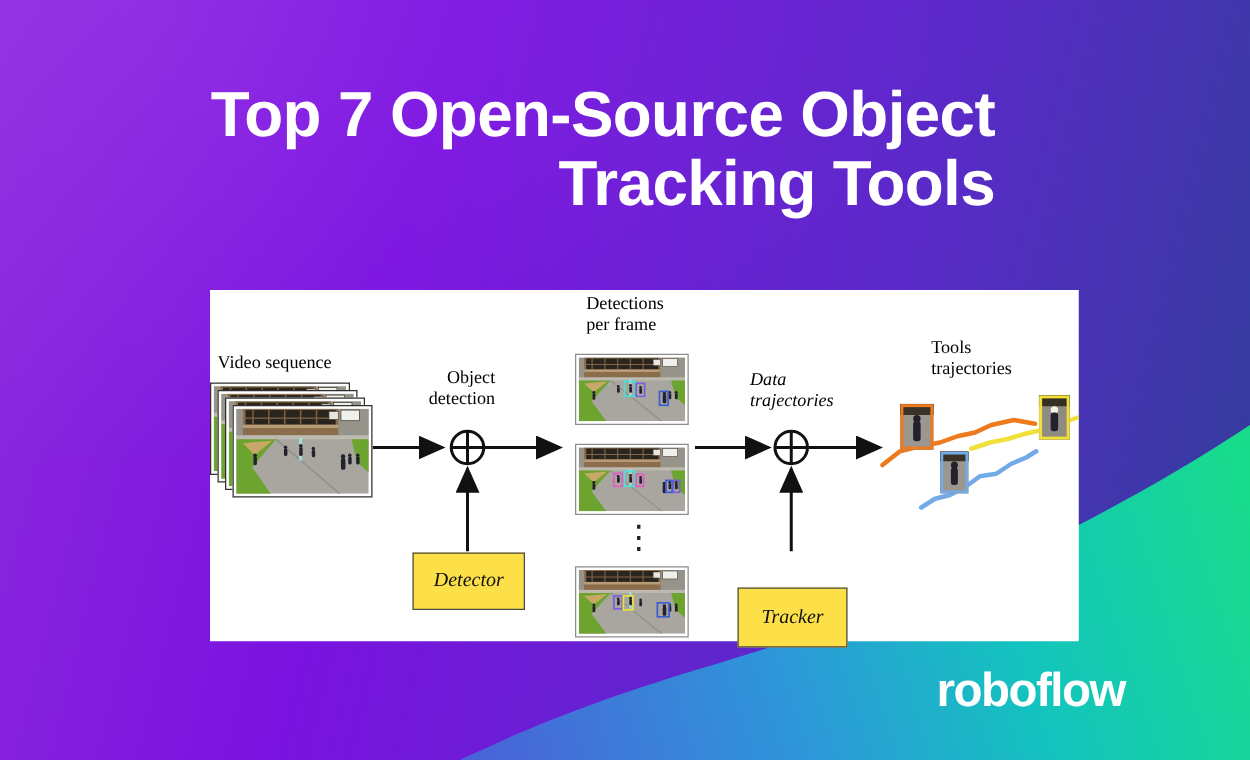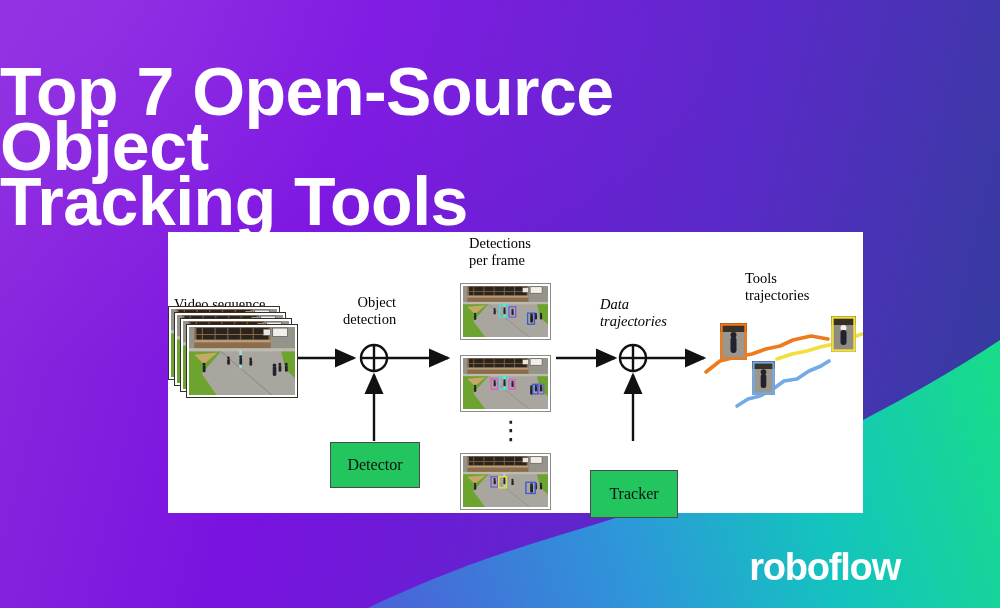--- a/index.html
+++ b/index.html
@@ -4,35 +4,35 @@
 <style>
   html,body{margin:0;padding:0;background:#222;}
   .canvas{
     position:relative;width:1000px;height:608px;overflow:hidden;
     background:
       radial-gradient(120% 110% at 10% 0%, rgba(165,75,240,.30), rgba(165,75,240,0) 55%),
       linear-gradient(104deg, #8D2BDD 0%, #7A12E0 32%, #5A2AC8 68%, #2E3F97 100%);
     font-family:"Liberation Sans", sans-serif;
   }
   .swoosh{position:absolute;left:0;top:0;width:1000px;height:608px;pointer-events:none;}
-  .title{position:absolute;top:64px;left:0;width:796px;text-align:left;color:#FFFFFF;
-    font-weight:700;font-size:68px;line-height:55px;letter-spacing:-.5px;}
-  .wordmark{position:absolute;right:100px;bottom:22px;color:#FFFFFF;font-weight:700;
+  .title{position:absolute;top:64px;left:0;width:796px;text-align:right;color:#FFFFFF;
+    font-weight:700;font-size:51px;line-height:55px;letter-spacing:-.5px;}
+  .wordmark{position:absolute;right:100px;bottom:36px;color:#FFFFFF;font-weight:700;
     font-size:38px;letter-spacing:-1.2px;line-height:1;}
   .panel{position:absolute;left:168px;top:232px;width:695px;height:281px;background:#FFFFFF;}
   .lbl{position:absolute;font-family:"Liberation Serif", serif;color:#000000;
     font-size:14.5px;line-height:17px;white-space:nowrap;}
   .overlay{position:absolute;left:0;top:0;width:695px;height:281px;z-index:1;}
   .frame{position:absolute;background:#FFFFFF;border:1px solid #2f2f2f;padding:2px;box-sizing:border-box;}
   .frame svg{display:block;width:100%;height:100%;}
   .stack{position:absolute;left:0px;top:74px;width:132px;height:94px;z-index:2;}
   .detframe{border:1px solid #8c8c8c;z-index:2;}
-  .node-box{position:absolute;background:#22c55e;border:1.5px solid #4a4a4a;box-sizing:border-box;
+  .node-box{position:absolute;background:#fde047;border:1.5px solid #4a4a4a;box-sizing:border-box;
     display:flex;align-items:center;justify-content:center;z-index:2;
-    font-family:"Liberation Serif", serif;font-size:16px;color:#111;}
+    font-family:"Liberation Serif", serif;font-size:16px;color:#111;font-style:italic;}
   .dots{position:absolute;left:330px;top:183px;font-size:26px;line-height:30px;color:#222;
     font-family:"DejaVu Sans", sans-serif;z-index:2;}
   .crop{position:absolute;z-index:3;}
   .crop svg{display:block;width:100%;height:100%;}
 </style>
 </head>
 <body>
 
 <div class="canvas">
 
@@ -121,21 +121,21 @@
         <line x1="465" y1="113" x2="465" y2="139"></line>
           <line x1="452" y1="126" x2="478" y2="126"></line>
       </g>
       <g fill="none" stroke-width="3.6" stroke-linecap="round" stroke-linejoin="round">
         <polyline points="538,140 552,129 568,125 584,122 598,117 612,114 625,108 643,104 660,107" stroke="#EE7A1E"></polyline>
         <polyline points="609,127 624,122 639,119 652,115 666,112 680,107 694,102" stroke="#F2E03A"></polyline>
         <polyline points="569,174 580,167 592,164 605,157 616,149 629,147 641,139 653,134 661,129" stroke="#72AAE8"></polyline>
       </g>
     </svg>
 
-    <div class="lbl" style="left:6px;top:64px;">Video sequence</div>
+    <div class="lbl" style="left:6px;top:50px;">Video sequence</div>
     <div class="lbl" style="left:175px;top:62px;text-align:right;">
       <span>Object</span><br>
       <span>detection</span>
     </div>
     <div class="lbl" style="left:301px;top:3px;">
       <span>Detections</span><br>
       <span>per frame</span>
     </div>
     <div class="lbl" style="left:432px;top:64px;font-style:italic;">
       <span>Data</span><br>

